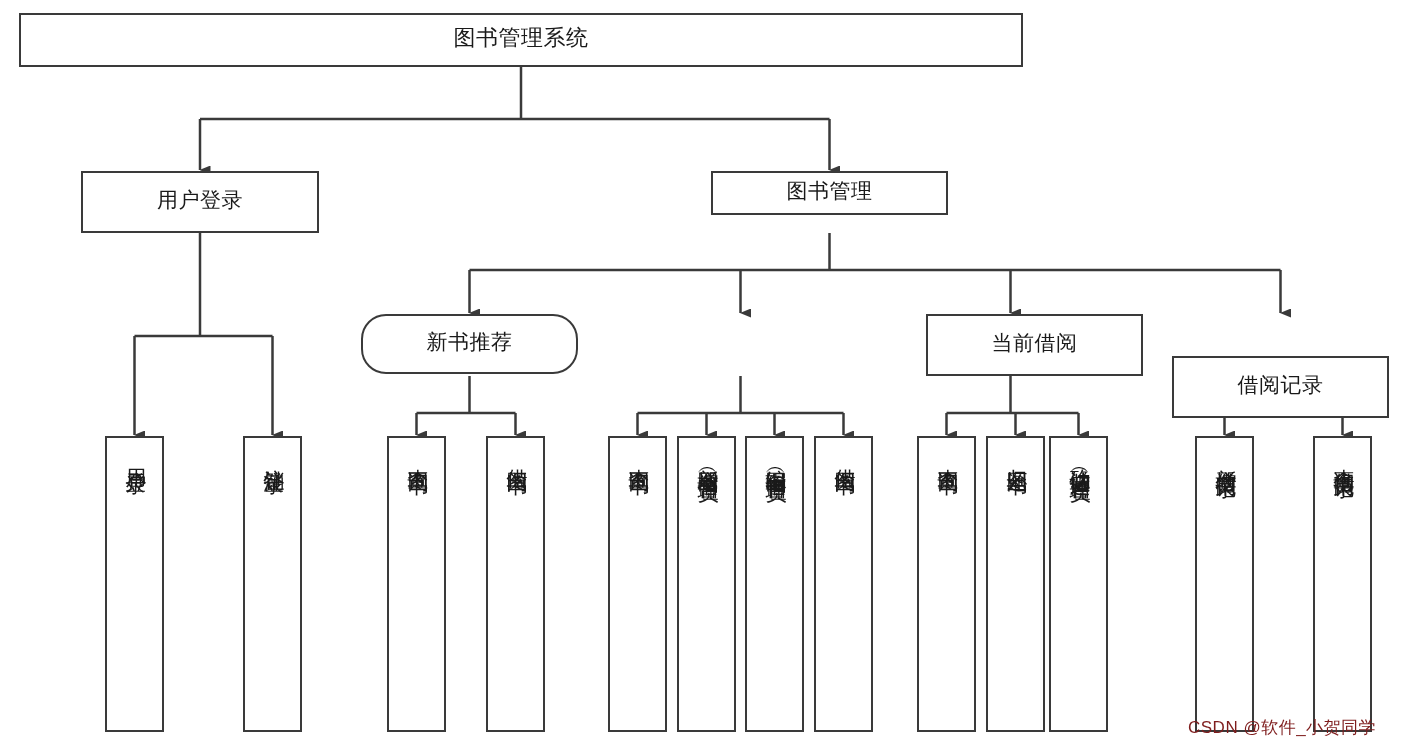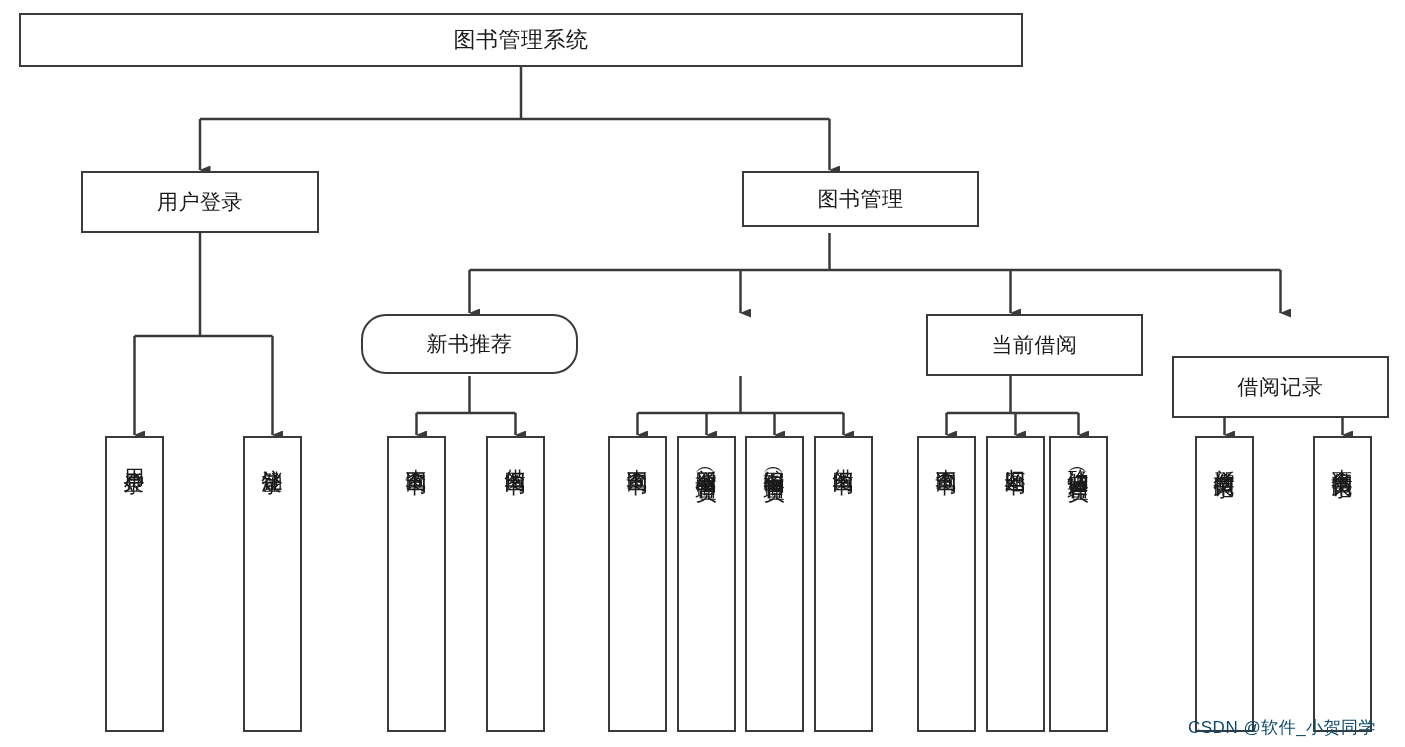--- a/index.html
+++ b/index.html
@@ -35,20 +35,21 @@
     display: flex;
     align-items: center;
     justify-content: center;
     color: #1a1a1a;
   }
   .node-label {
     display: block;
     text-align: left;
     line-height: 1.12;
     white-space: pre;
+    font-family: Liberation Mono, monospace;
   }
   
   .node.horiz .node-label {
     font-size: 21px;
     letter-spacing: 0.5px;
   }
   .node.root .node-label {
     font-size: 22px;
   }
   
@@ -122,21 +123,21 @@
       </g>
   </svg>
 
   <div class="node horiz root" style="left: 19px; top: 13px; width: 1004px; height: 54px;">
     <span class="node-label">图书管理系统</span>
   </div>
 
   <div class="node horiz" style="left: 81px; top: 171px; width: 238px; height: 62px;">
     <span class="node-label">用户登录</span>
   </div>
-  <div class="node horiz" style="left: 711px; top: 171px; width: 237px; height: 56px; margin-left: 31px;">
+  <div class="node horiz" style="left: 711px; top: 171px; width: 237px; height: 44px;">
     <span class="node-label">图书管理</span>
   </div>
 
   <div class="node horiz" style="left: 361px; top: 314px; width: 217px; height: 60px; border-radius: 25px;">
     <span class="node-label">新书推荐</span>
   </div>
   <div class="node horiz" style="left: 902px; top: 314px; width: 217px; height: 62px; margin-left: 24px;">
     <span class="node-label">当前借阅</span>
   </div>
   <div class="node horiz" style="left: 1172px; top: 314px; width: 217px; height: 62px; margin-top: 42px;">
@@ -176,15 +177,15 @@
   <div class="node vert" style="left: 1049px; top: 436px; width: 59px; height: 296px;">
     <span class="node-label">确认归还（管理员）</span>
   </div>
   <div class="node vert" style="left: 1195px; top: 436px; width: 59px; height: 296px;">
     <span class="node-label">新增借阅记录</span>
   </div>
   <div class="node vert" style="left: 1313px; top: 436px; width: 59px; height: 296px;">
     <span class="node-label">查询借阅记录</span>
   </div>
 
-  <div class="watermark" style="left: 1188px; top: 716px; color: #0c4a6e;">CSDN @软件_小贺同学</div>
+  <div class="watermark" style="left: 1188px; top: 716px; color: #7f1d1d;">CSDN @软件_小贺同学</div>
 
 </div>
 
 </body></html>

